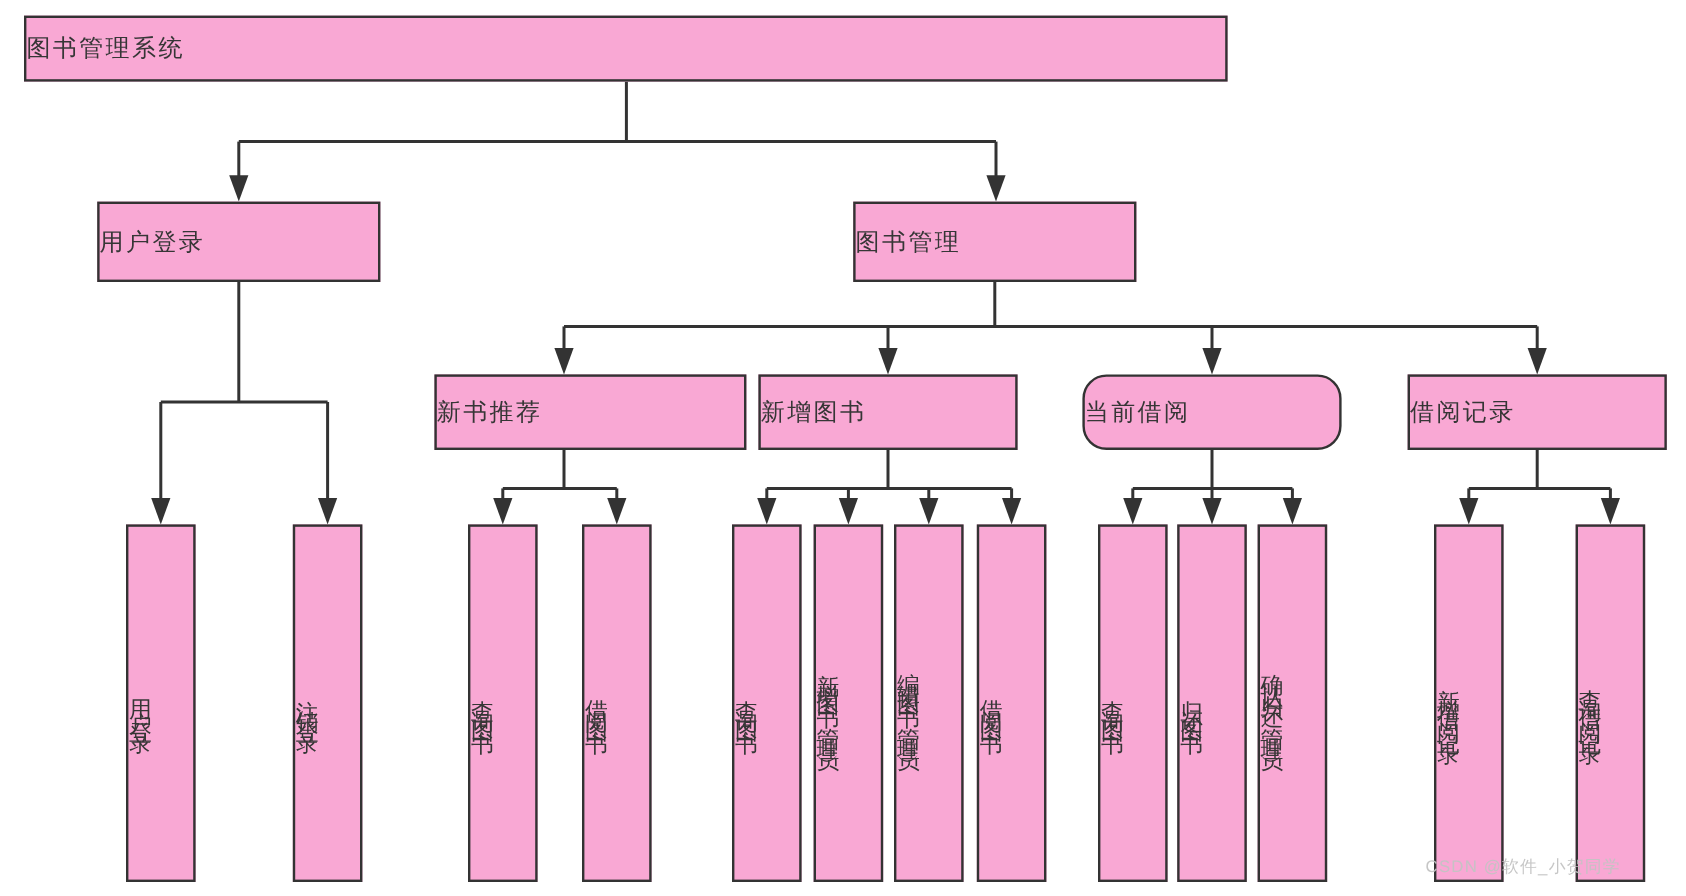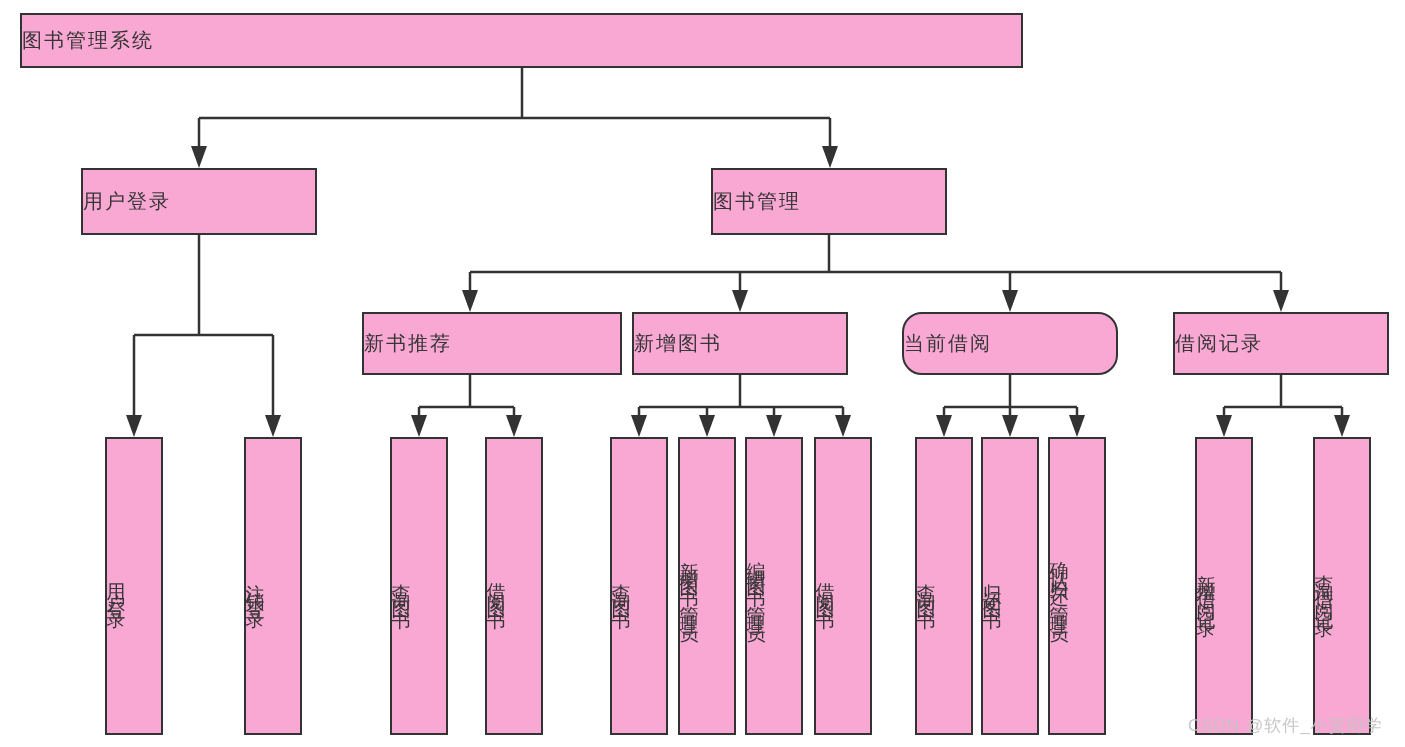--- a/index.html
+++ b/index.html
@@ -7,21 +7,21 @@
        font-family:"Liberation Sans","DejaVu Sans",sans-serif;}
   #stage{position:absolute;left:0;top:0;width:1405px;height:747px;background:#fff;}
   #connector-svg{position:absolute;left:0;top:0;width:1405px;height:747px;}
   #connector-svg line{stroke:#333333;stroke-width:2.5;}
   #connector-svg polygon{fill:#333333;}
   .box{position:absolute;box-sizing:border-box;border:2px solid #333333;background:#f9a8d4;
        display:flex;align-items:center;justify-content:flex-start;color:#363636;}
   .h-lbl{font-size:20px;letter-spacing:2px;white-space:nowrap;}
   .v-lbl{writing-mode:vertical-rl;text-orientation:mixed;font-size:19px;line-height:1;
          letter-spacing:9px;white-space:nowrap;}
-  #watermark{position:absolute;left:1188px;top:714px;font-size:17px;letter-spacing:1px;
+  #watermark{position:absolute;left:1188px;top:714px;font-size:14px;letter-spacing:1px;
              color:rgba(195,195,195,0.95);z-index:10;white-space:nowrap;}
 </style>
 </head>
 <body>
 
 <div id="stage">
 
   <svg id="connector-svg" viewBox="0 0 1405 747" xmlns="http://www.w3.org/2000/svg">
     <g id="connector-group">
         <line x1="522" y1="68" x2="522" y2="118"></line>

